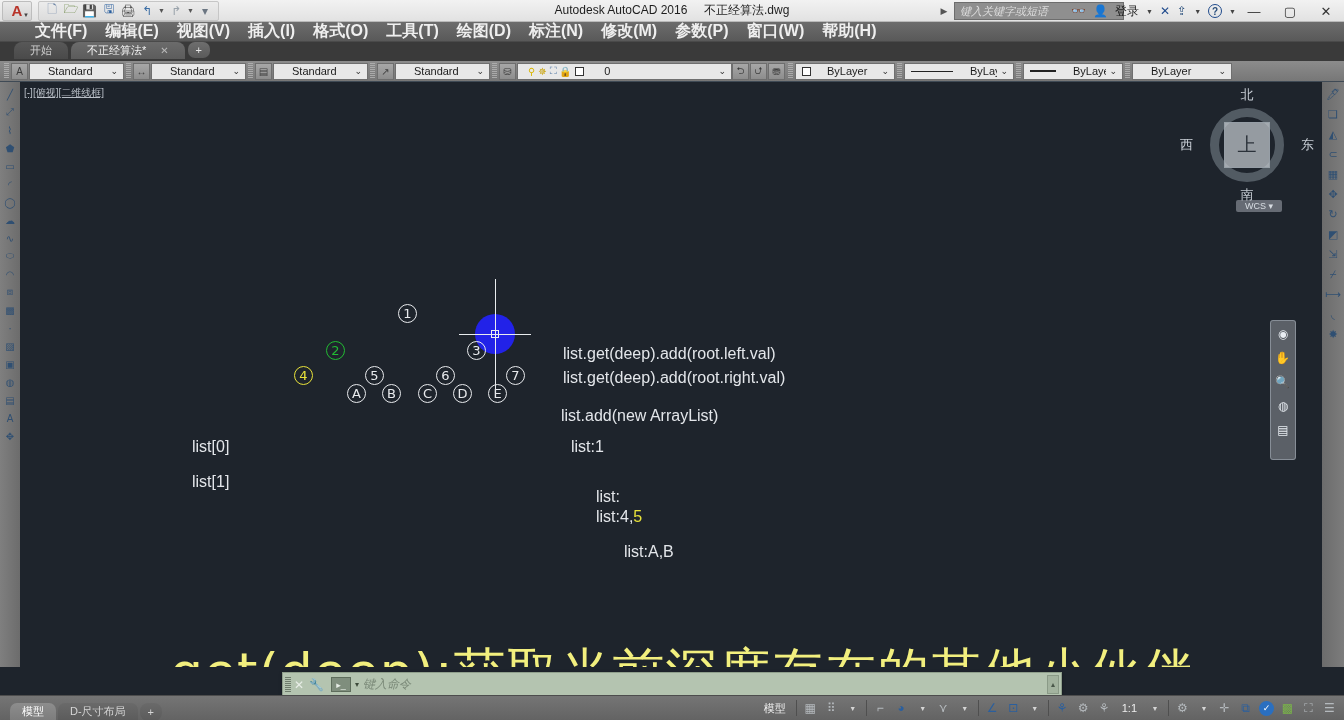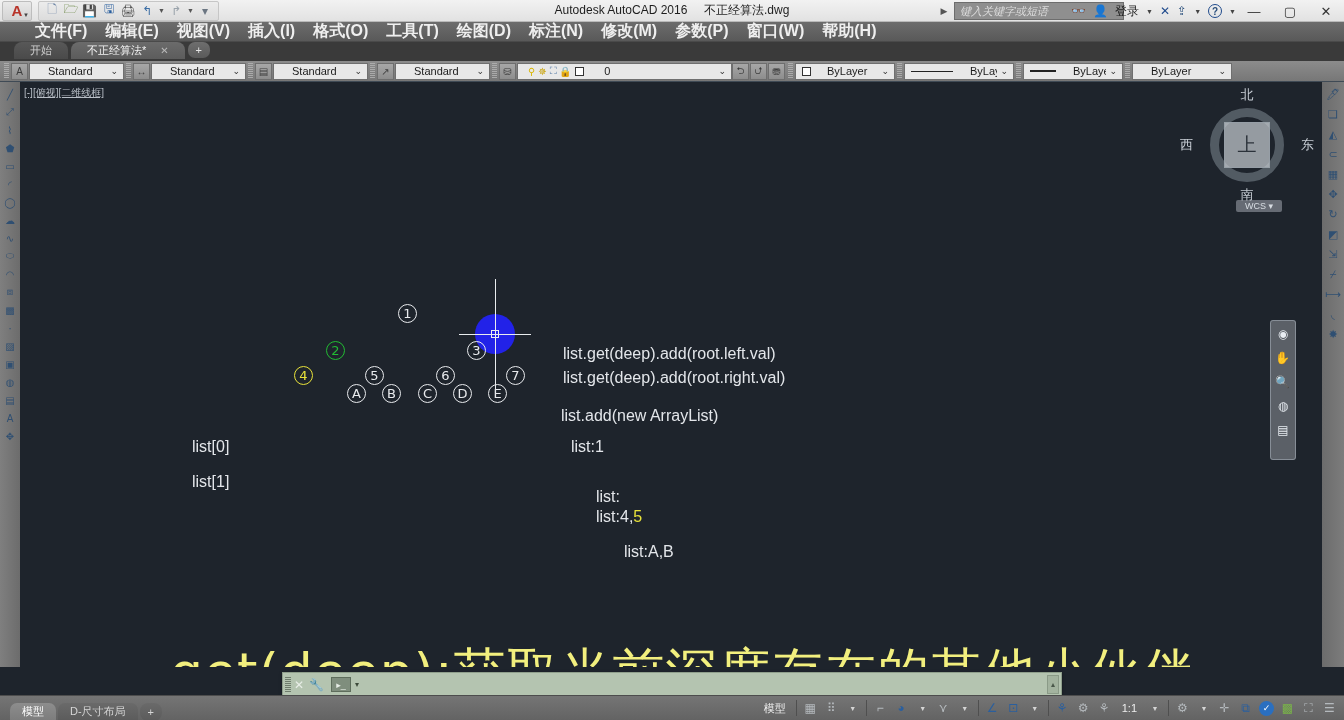--- a/index.html
+++ b/index.html
@@ -488,20 +488,21 @@
     <div class="bigtext" style="left:150px; top:556px;">get(deep):获取当前深度存在的其他小伙伴</div>
 
   </div>
 
   <div class="cmdline">
     <div class="cmd-grip"></div>
     <div class="cmd-x">✕</div>
     <div class="cmd-wr">🔧</div>
     <div class="cmd-prompt">▸_</div>
     <div class="cmd-ar">▾</div>
+    <div class="cmd-input">键入命令</div>
     <div class="cmd-scroll">▴</div>
   </div>
 
   <div class="statusbar">
     <div class="ltabs" id="layouttabs">
         <div class="ltab active">模型</div>
         <div class="ltab">D-尺寸布局</div>
         <div class="ltab plus">+</div>
       </div>
     <div class="sb-right">

